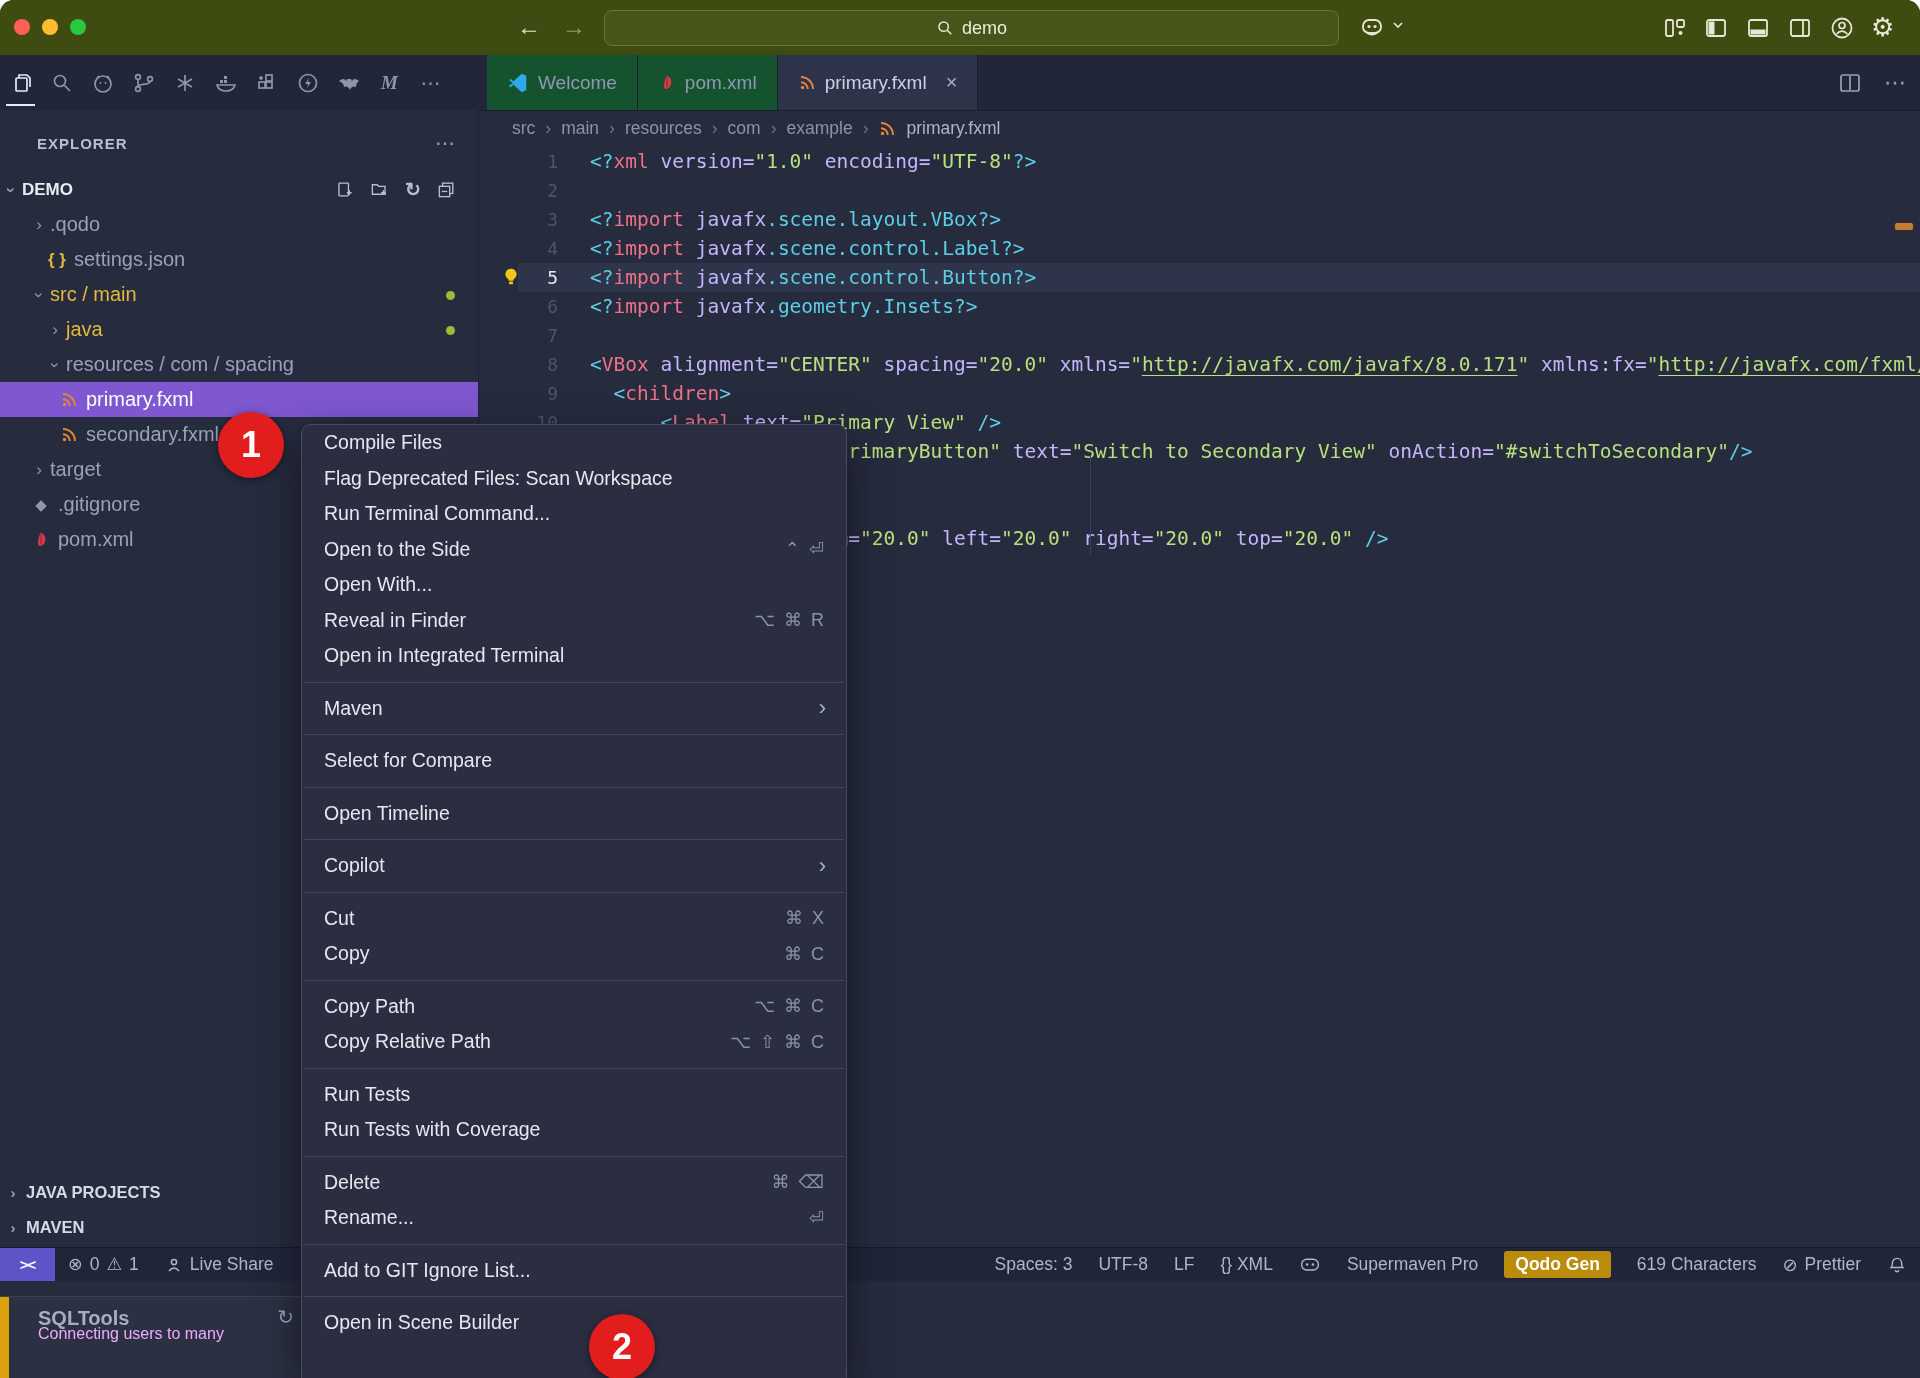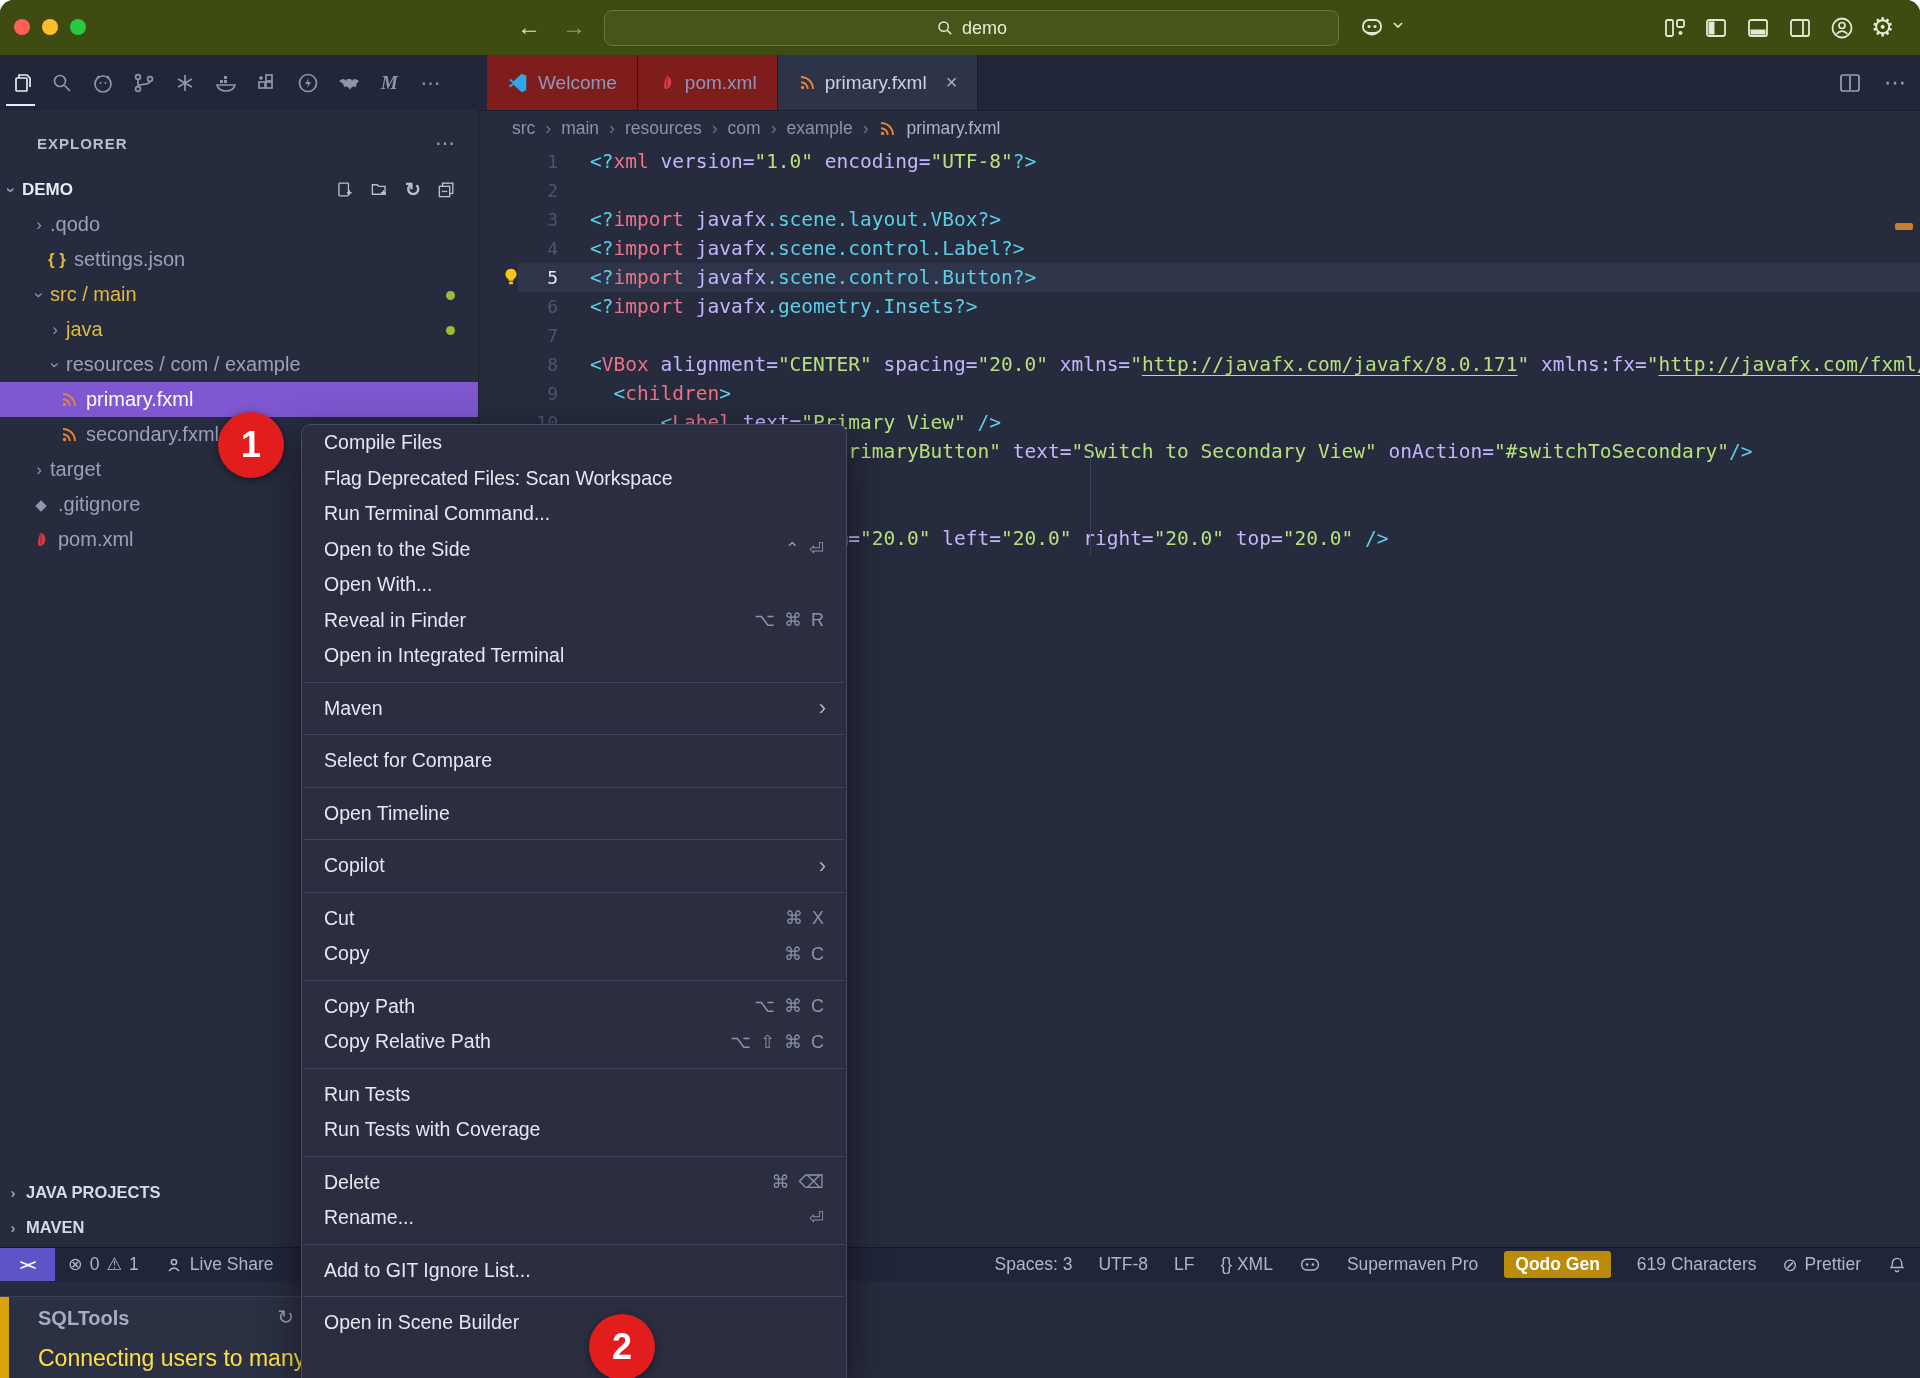--- a/index.html
+++ b/index.html
@@ -15,21 +15,21 @@
   #searchbox{left:604px;top:10px;width:733px;height:34px;background:#47551b;border:1px solid #67743a;
              border-radius:8px;display:flex;align-items:center;justify-content:center;gap:8px;color:#e9eedb;font-size:18px}
   .tbicon{color:#e4e9d6}
   
   #topstrip{left:0;top:55px;width:1920px;height:55px;background:#21263a;border-bottom:1px solid #1a1f2e}
   #activity{left:0;top:55px;width:478px;height:55px;display:flex;align-items:center;gap:0;color:#8e95ab}
   .acticon{width:41px;height:55px;display:flex;align-items:center;justify-content:center;position:relative}
   .acticon.active{color:#e8ebf5}
   .acticon.active::after{content:"";position:absolute;left:6px;right:6px;bottom:4px;height:2px;background:#e8ebf5}
   #tabs{left:487px;top:55px;height:55px;display:flex}
-  .tab{height:55px;display:flex;align-items:center;gap:9px;padding:0 20px;background:#7f1d1d;
+  .tab{height:55px;display:flex;align-items:center;gap:9px;padding:0 20px;background:#14532d;
        border-right:1px solid #1a1f2e;color:#8f97b6;font-size:19px}
   .tab.active{background:#2d3348;color:#ccd2e6}
   .tab .close{margin-left:10px;font-size:20px;color:#aab0c6}
   #tabactions{right:14px;top:55px;height:55px;display:flex;align-items:center;gap:22px;color:#9aa0b4}
   
   #sidebar{left:0;top:110px;width:478px;height:1137px;background:#262b3e;border-right:1px solid #1c2130}
   #expl-header{left:0;top:18px;width:478px;height:30px;color:#b9bfd1;font-size:15px;letter-spacing:1px;display:flex;align-items:center}
   #expl-header .lbl{margin-left:37px;font-weight:bold}
   #expl-header .dots{position:absolute;right:22px;color:#9aa0b4;font-size:20px}
   #tree{left:0;top:62px;width:478px}
@@ -75,21 +75,21 @@
   #remote{width:55px;height:33px;background:#5f54c7;color:#fff;display:flex;align-items:center;justify-content:center;
           font-weight:bold;font-size:15px;letter-spacing:-1px}
   .stitem{display:flex;align-items:center;gap:7px;padding:0 13px;height:33px}
   #st-right{margin-left:auto;display:flex;align-items:center}
   .qodo{background:#bb8b0a;color:#fff;border-radius:3px;padding:3px 11px;font-weight:bold}
   
   #toast{left:0;top:1296px;width:312px;height:82px;background:#2b3043;border:1px solid #3b4156;border-left:none;z-index:20}
   #toast .accent{position:absolute;left:0;top:0;width:9px;height:82px;background:#d9a10b}
   #toast .ttl{position:absolute;left:38px;top:10px;color:#a7aec2;font-weight:bold;font-size:20px}
   #toast .ref{position:absolute;right:18px;top:8px;color:#9aa0b4;font-size:20px}
-  #toast .body{position:absolute;left:38px;top:48px;color:#fde047;font-size:23px;white-space:nowrap}
+  #toast .body{position:absolute;left:38px;top:28px;color:#f0abfc;font-size:16px;white-space:nowrap}
   svg{display:block}
 </style>
 </head>
 <body>
 
 <div id="app">
 
   <div id="titlebar" class="abs">
     <div id="tl-close" class="abs tl"></div>
     <div id="tl-min" class="abs tl"></div>
@@ -334,21 +334,21 @@
           <span>src / main</span>
           <span class="dot"></span>
         </div>
         <div class="trow gold" style="padding-left: 44px;">
           <span class="chev">›</span>
           <span>java</span>
           <span class="dot"></span>
         </div>
         <div class="trow" style="padding-left: 44px;">
           <span class="chev exp">›</span>
-          <span>resources / com / example</span>
+          <span>resources / com / spacing</span>
         </div>
         <div class="trow sel" style="padding-left: 56px;">
           <span class="ficon">
             <span style="display: inline-flex; align-items: center;">
               <svg width="18" height="18" viewBox="0 0 24 24">
                 <circle cx="6" cy="18" r="2.2" fill="#e8833a"></circle>
                 <path d="M4 11a9 9 0 0 1 9 9M4 4a16 16 0 0 1 16 16" fill="none" stroke="#e8833a" stroke-width="2.6"></path>
               </svg>
             </span>
           </span>

